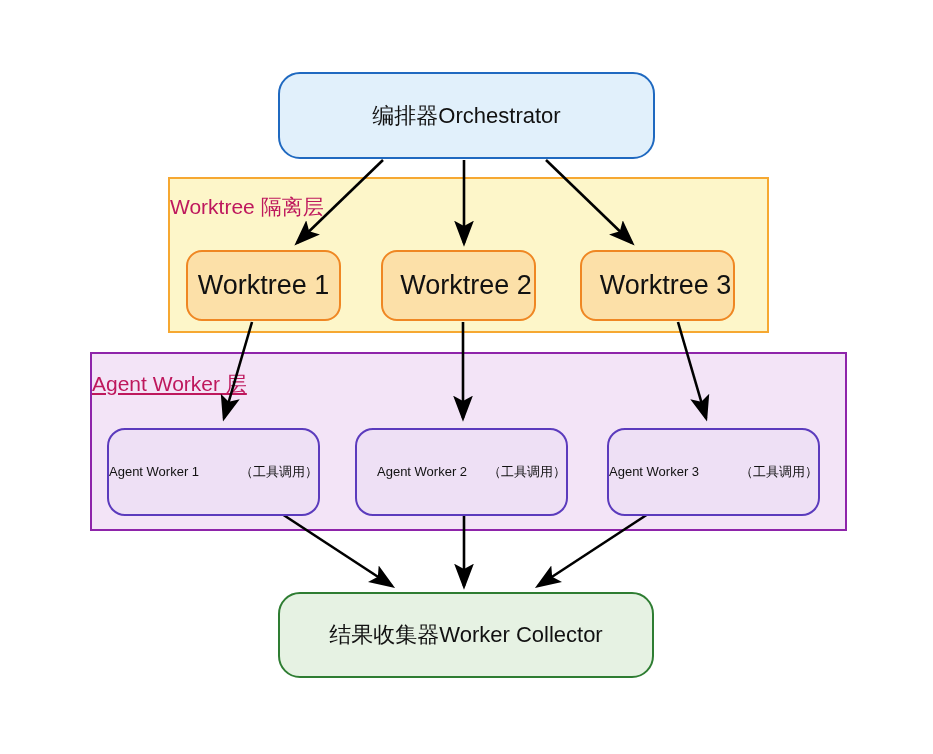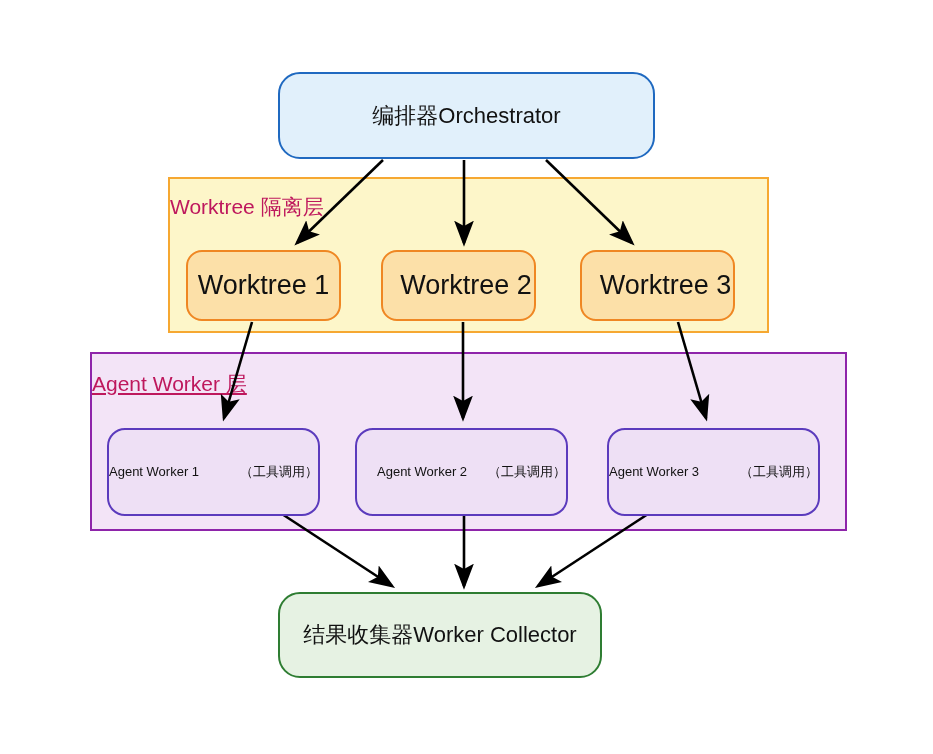--- a/index.html
+++ b/index.html
@@ -99,21 +99,21 @@
     font-size: 13px;
     line-height: 1.42;
     justify-content: space-between;
   }
   #agent-worker-1 { left: 107px; }
   #agent-worker-2 { left: 355px; padding-left: 20px; }
   #agent-worker-3 { left: 607px; }
 
   
   #result-collector {
-    left: 278px; top: 592px; width: 324px; height: 86px;
+    left: 278px; top: 592px; width: 376px; height: 86px;
     background: #e6f2e3;
     border: 2.5px solid #2e7d32;
     border-radius: 22px;
     font-size: 22px;
     line-height: 1.32;
   }
 </style>
 </head>
 <body>
 

